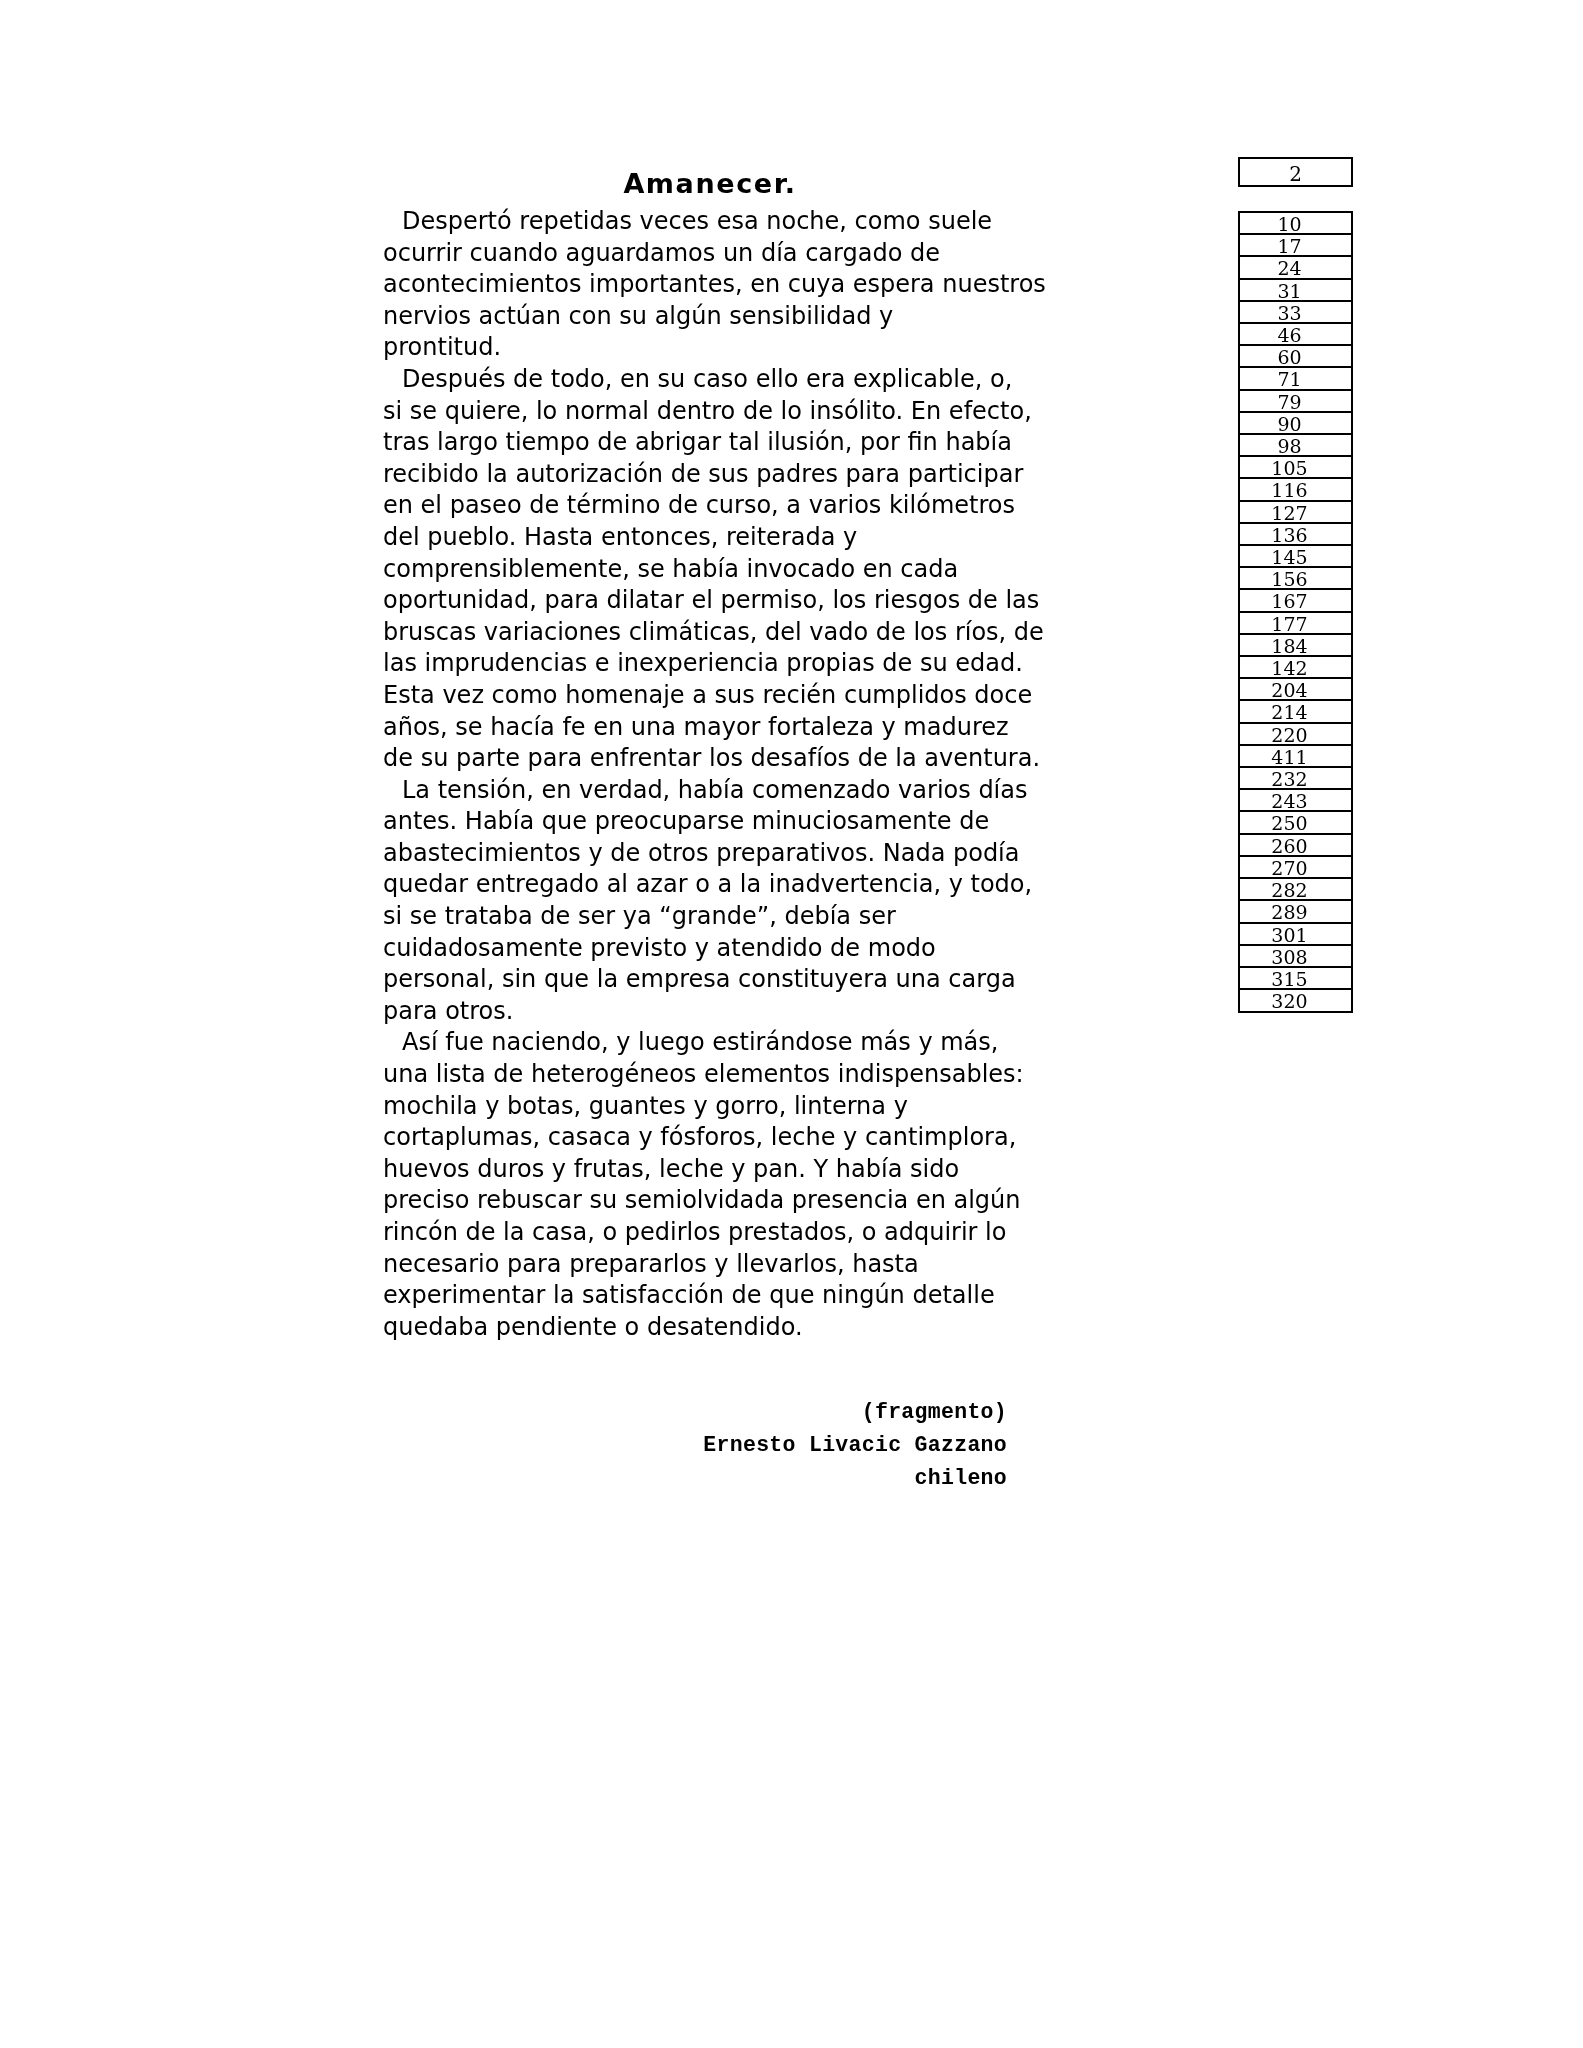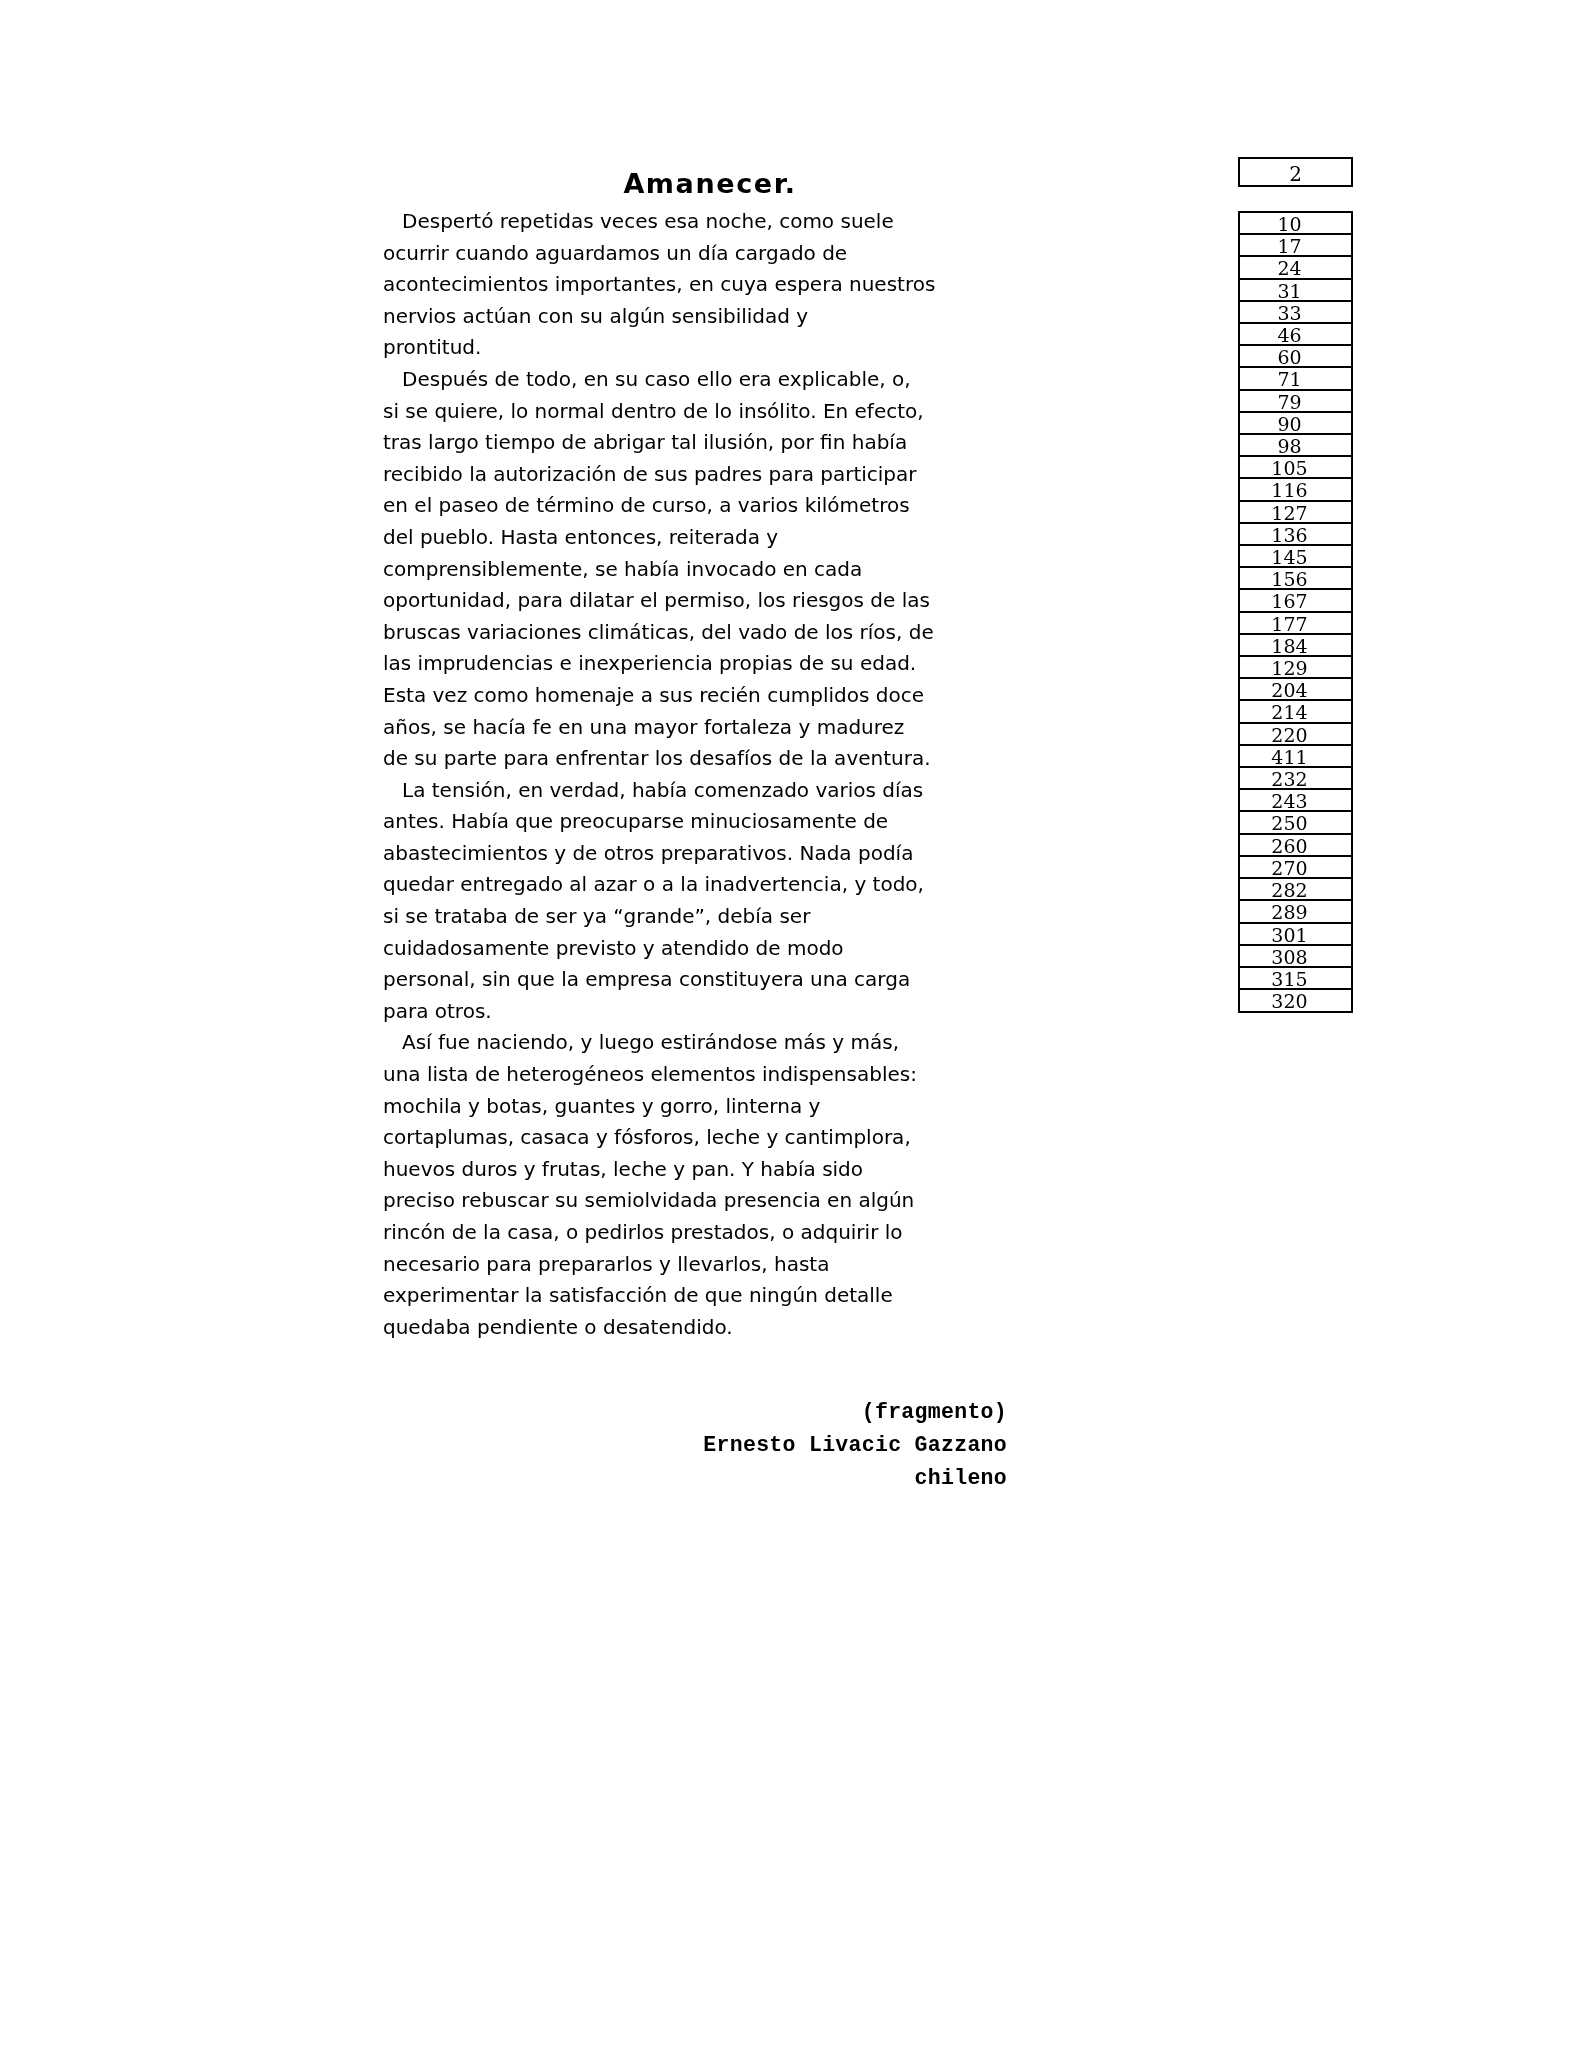--- a/index.html
+++ b/index.html
@@ -41,21 +41,21 @@
 
   
   .text-col {
     position: absolute;
     left: 383px;
     top: 206px;
     width: 540px;
   }
   .para {
     font-family: "DejaVu Sans", sans-serif;
-    font-size: 20px;
+    font-size: 24px;
     line-height: 31.6px;
     color: #000;
     white-space: pre;
   }
   .para .ln {
     display: block;
     height: 31.6px;
     white-space: pre;
   }
   .para.indent .ln:first-child {
@@ -141,21 +141,21 @@
       <div class="num-box">98</div>
       <div class="num-box">105</div>
       <div class="num-box">116</div>
       <div class="num-box">127</div>
       <div class="num-box">136</div>
       <div class="num-box">145</div>
       <div class="num-box">156</div>
       <div class="num-box">167</div>
       <div class="num-box">177</div>
       <div class="num-box">184</div>
-      <div class="num-box">129</div>
+      <div class="num-box">142</div>
       <div class="num-box">204</div>
       <div class="num-box">214</div>
       <div class="num-box">220</div>
       <div class="num-box">411</div>
       <div class="num-box">232</div>
       <div class="num-box">243</div>
       <div class="num-box">250</div>
       <div class="num-box">260</div>
       <div class="num-box">270</div>
       <div class="num-box">282</div>

